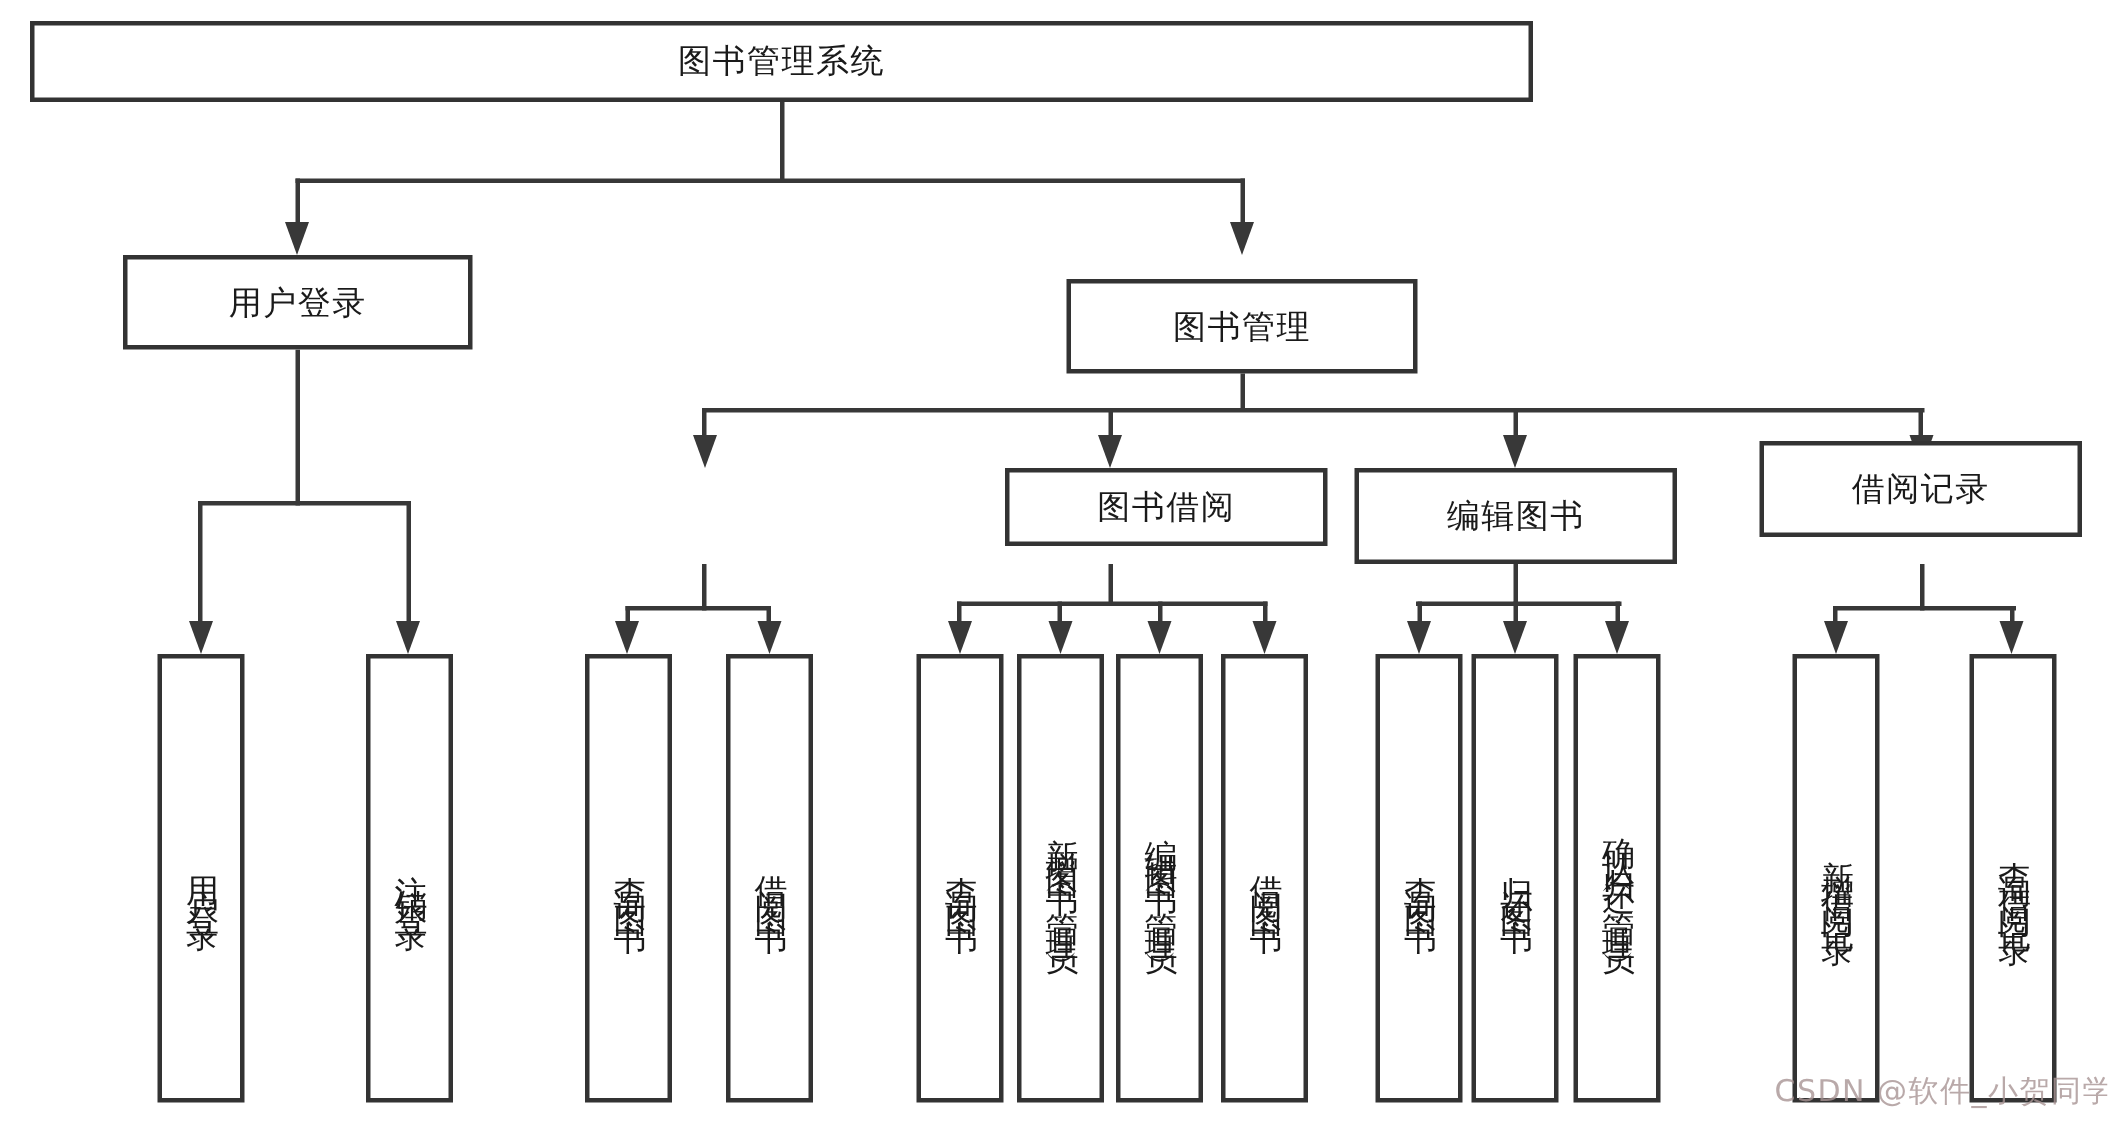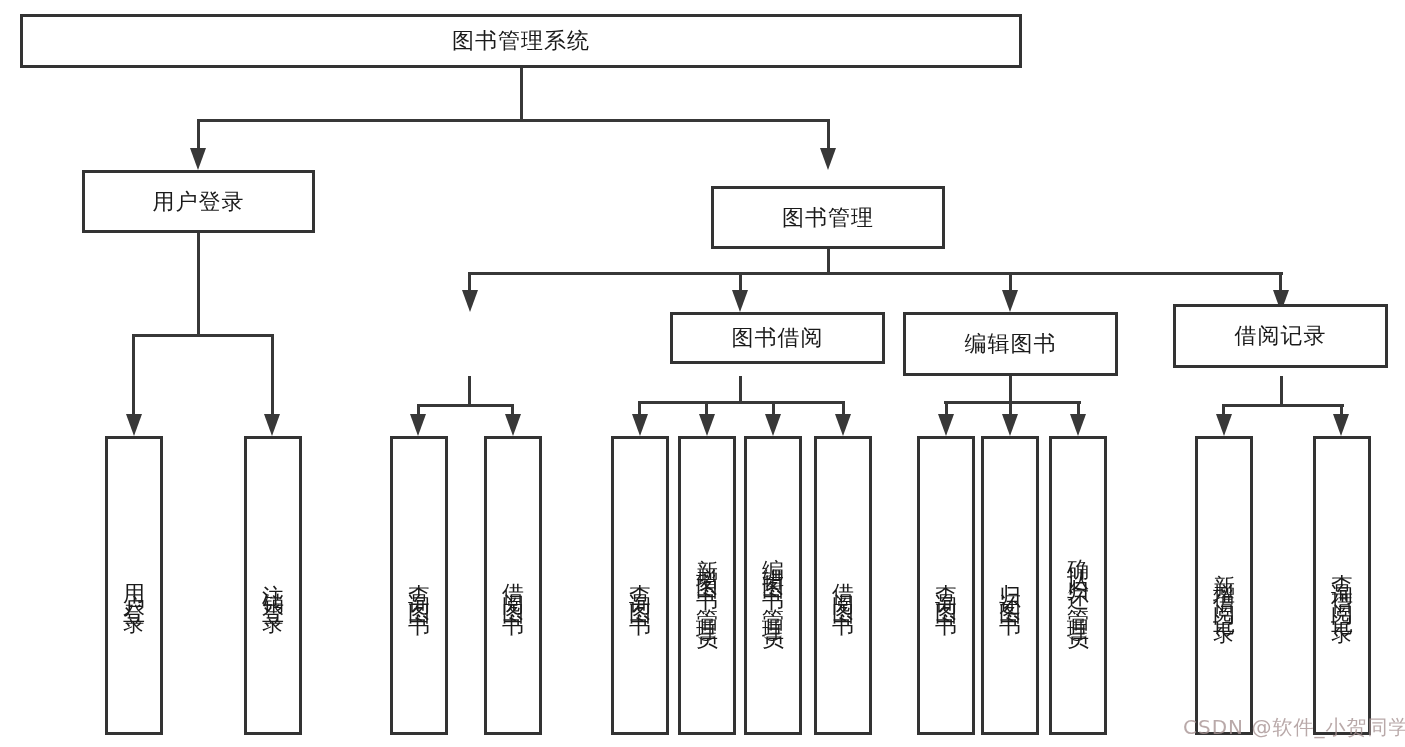--- a/index.html
+++ b/index.html
@@ -108,21 +108,21 @@
   <div class="hnode" style="left:711px; top:186px; width:234px; height:63px;">
     <span>图书管理</span>
   </div>
 
   <div class="hnode" style="left:633px; top:312px; width:215px; height:52px;margin-left:37px;">
     <span>图书借阅</span>
   </div>
   <div class="hnode" style="left:903px; top:312px; width:215px; height:64px;">
     <span>编辑图书</span>
   </div>
-  <div class="hnode" style="left:1173px; top:304px; width:215px; height:64px;">
+  <div class="hnode" style="left:1173px; top:294px; width:215px; height:64px;">
     <span>借阅记录</span>
   </div>
 
   <div class="leaf" style="left:105px;">
     <span class="vtext">用户登录</span>
   </div>
   <div class="leaf" style="left:244px;">
     <span class="vtext">注销登录</span>
   </div>
 

